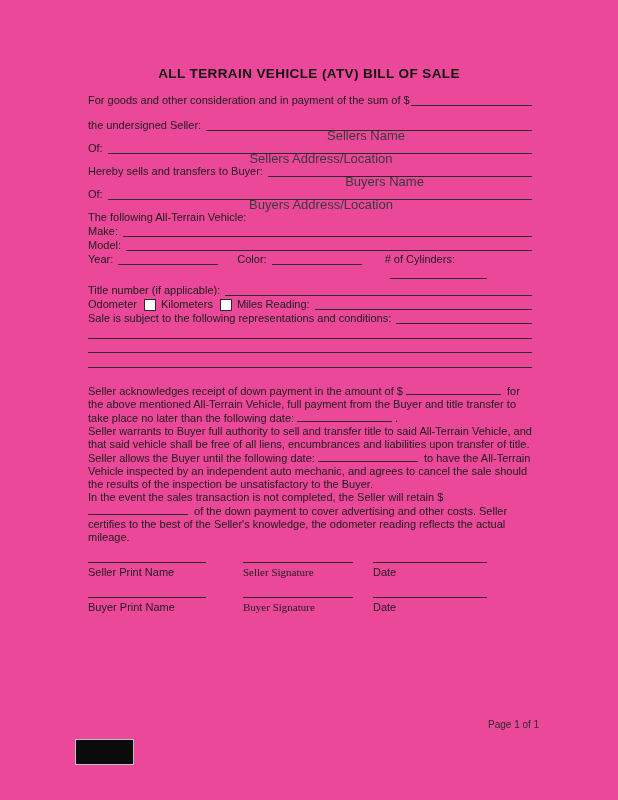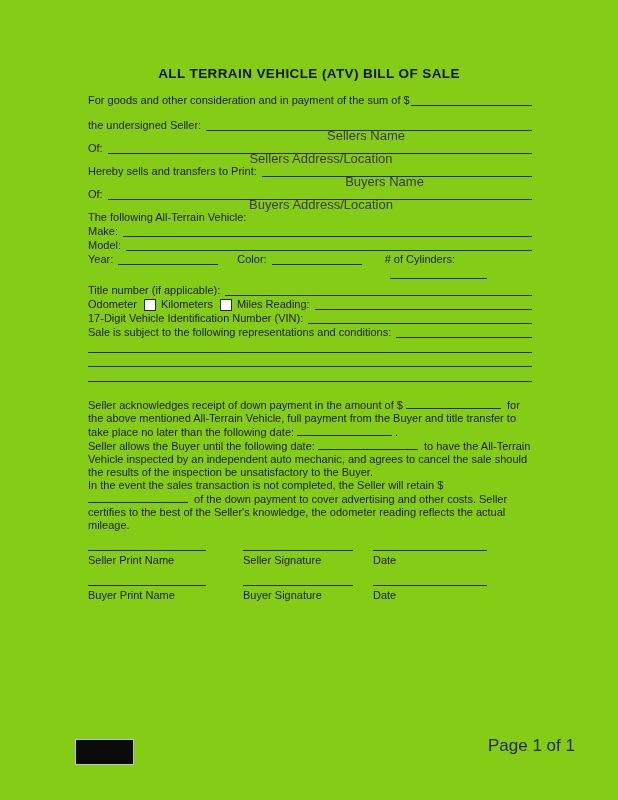--- a/index.html
+++ b/index.html
@@ -1,17 +1,17 @@
 <!DOCTYPE html>
 <html><head>
 <meta charset="utf-8">
 <style>
   html,body { margin:0; padding:0; background:#fff; }
   .page {
-    position:relative; width:618px; height:800px; background:#84cc16;
+    position:relative; width:618px; height:800px; background:#ec4899;
     font-family:"Liberation Sans", sans-serif; font-size:11px; color:#1c1c1c;
     overflow:hidden;
   }
   .doc-title {
     position:absolute; top:66px; left:0; width:618px; text-align:center;
     font-size:13.5px; font-weight:bold; letter-spacing:0.4px; color:#111;
   }
   .content { position:absolute; left:88px; top:92px; width:444px; }
   .row { display:flex; align-items:flex-end; height:14px; white-space:nowrap; }
   .lbl { white-space:nowrap; }
@@ -34,23 +34,23 @@
   .para { margin:0; line-height:13px; width:444px; }
   .pblank { display:inline-block; border-bottom:1.2px solid #2a2a2a; height:10px; margin:0 3px; }
   .pb95 { width:95px; } .pb100 { width:100px; }
   .asis { margin-top:9px; height:14px; }
   .terms-block { margin-top:16px; }
   .sig-section { margin-top:18px; }
   .sigrow { display:flex; }
   .sigrow + .sigrow { margin-top:19px; }
   .sigcell { border-top:1.3px solid #2a2a2a; padding-top:3px; }
   .sc1 { flex:0 0 118px; }
-  .sc2 { flex:0 0 110px; margin-left:37px; }
+  .sc2 { flex:0 0 110px; margin-left:37px;font-family:Liberation Serif, serif; }
   .sc3 { flex:0 0 114px; margin-left:20px; }
-  .page-footer { position:absolute; left:488px; top:736px; font-size:17px; color:#2a2a2a; }
+  .page-footer { position:absolute; left:488px; top:719px; font-size:10px; color:#2a2a2a; }
   .black-box { position:absolute; left:75px; top:739px; width:57px; height:24px; background:#0b0b0b; border:1px solid #c0c0c0; }
 </style>
 </head>
 <body>
 
 <div class="page">
 
   <div class="doc-title">ALL TERRAIN VEHICLE (ATV) BILL OF SALE</div>
 
   <div class="content">
@@ -72,21 +72,21 @@
     <div class="row">
       <span class="lbl">Of:</span>
       <span class="blank"></span>
     </div>
     <div class="caprow">
       <span class="capspace" style="width:22px"></span>
       <span class="cap">Sellers Address/Location</span>
     </div>
 
     <div class="row">
-      <span class="lbl">Hereby sells and transfers to Print:</span>
+      <span class="lbl">Hereby sells and transfers to Buyer:</span>
       <span class="blank"></span>
     </div>
     <div class="caprow">
       <span class="capspace" style="width:149px"></span>
       <span class="cap">Buyers Name</span>
     </div>
 
     <div class="row">
       <span class="lbl">Of:</span>
       <span class="blank"></span>
@@ -128,37 +128,34 @@
 
     <div class="row">
       <span class="lbl">Odometer</span>
       <span class="checkbox"></span>
       <span class="lbl">Kilometers</span>
       <span class="checkbox"></span>
       <span class="lbl">Miles Reading:</span>
       <span class="blank"></span>
     </div>
 
-    <div class="row">
-      <span class="lbl">17-Digit Vehicle Identification Number (VIN):</span>
-      <span class="blank"></span>
-    </div>
 
     <div class="row">
       <span class="lbl">Sale is subject to the following representations and conditions:</span>
       <span class="blank"></span>
     </div>
 
     <div class="ruleline"></div>
     <div class="ruleline"></div>
     <div class="ruleline"></div>
 
 
     <div class="terms-block">
       <p class="para"><span>Seller acknowledges receipt of down payment in the amount of $</span><span class="pblank pb95"></span><span> for the above mentioned All-Terrain Vehicle, full payment from the Buyer and title transfer to take place no later than the following date:</span><span class="pblank pb95"></span><span>.</span></p>
+      <p class="para"><span>Seller warrants to Buyer full authority to sell and transfer title to said All-Terrain Vehicle, and that said vehicle shall be free of all liens, encumbrances and liabilities upon transfer of title.</span></p>
       <p class="para"><span>Seller allows the Buyer until the following date:</span><span class="pblank pb100"></span><span> to have the All-Terrain Vehicle inspected by an independent auto mechanic, and agrees to cancel the sale should the results of the inspection be unsatisfactory to the Buyer.</span></p>
       <p class="para"><span>In the event the sales transaction is not completed, the Seller will retain $</span><span class="pblank pb100" style="margin-left:0"></span><span> of the down payment to cover advertising and other costs. Seller certifies to the best of the Seller's knowledge, the odometer reading reflects the actual mileage.</span></p>
     </div>
 
     <div class="sig-section">
       <div class="sigrow">
         <div class="sigcell sc1">
           <span>Seller Print Name</span>
         </div>
         <div class="sigcell sc2">

